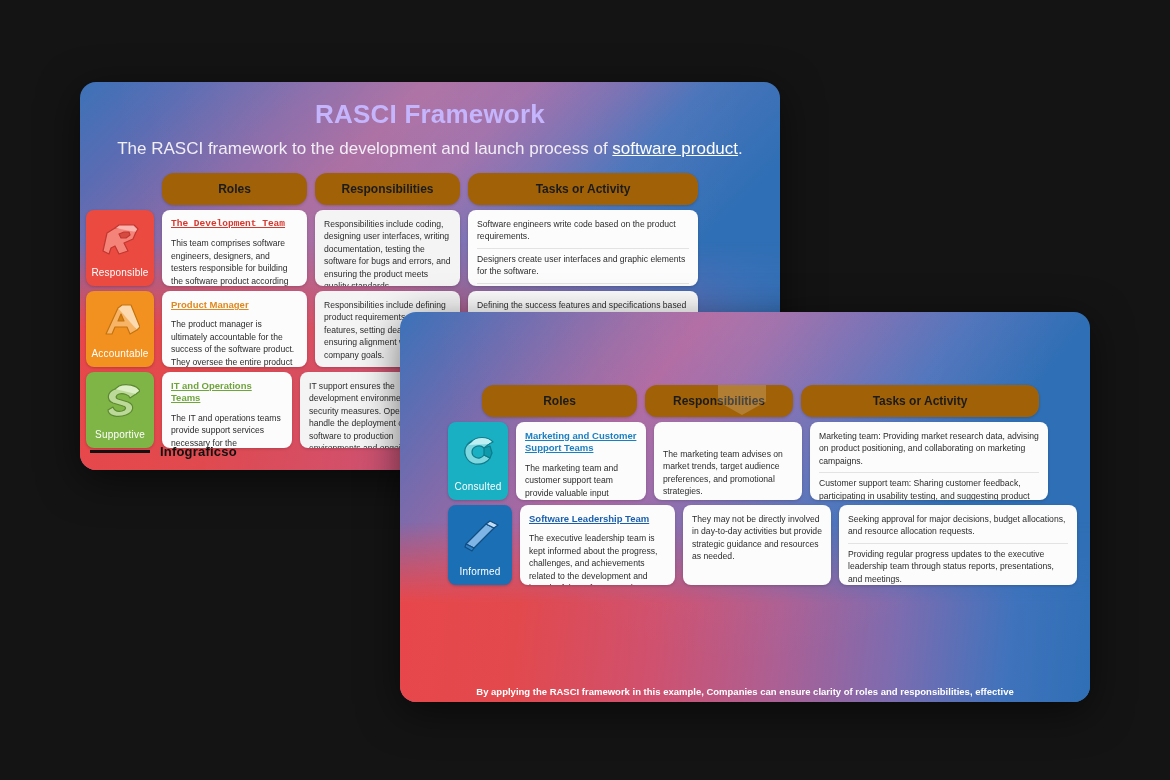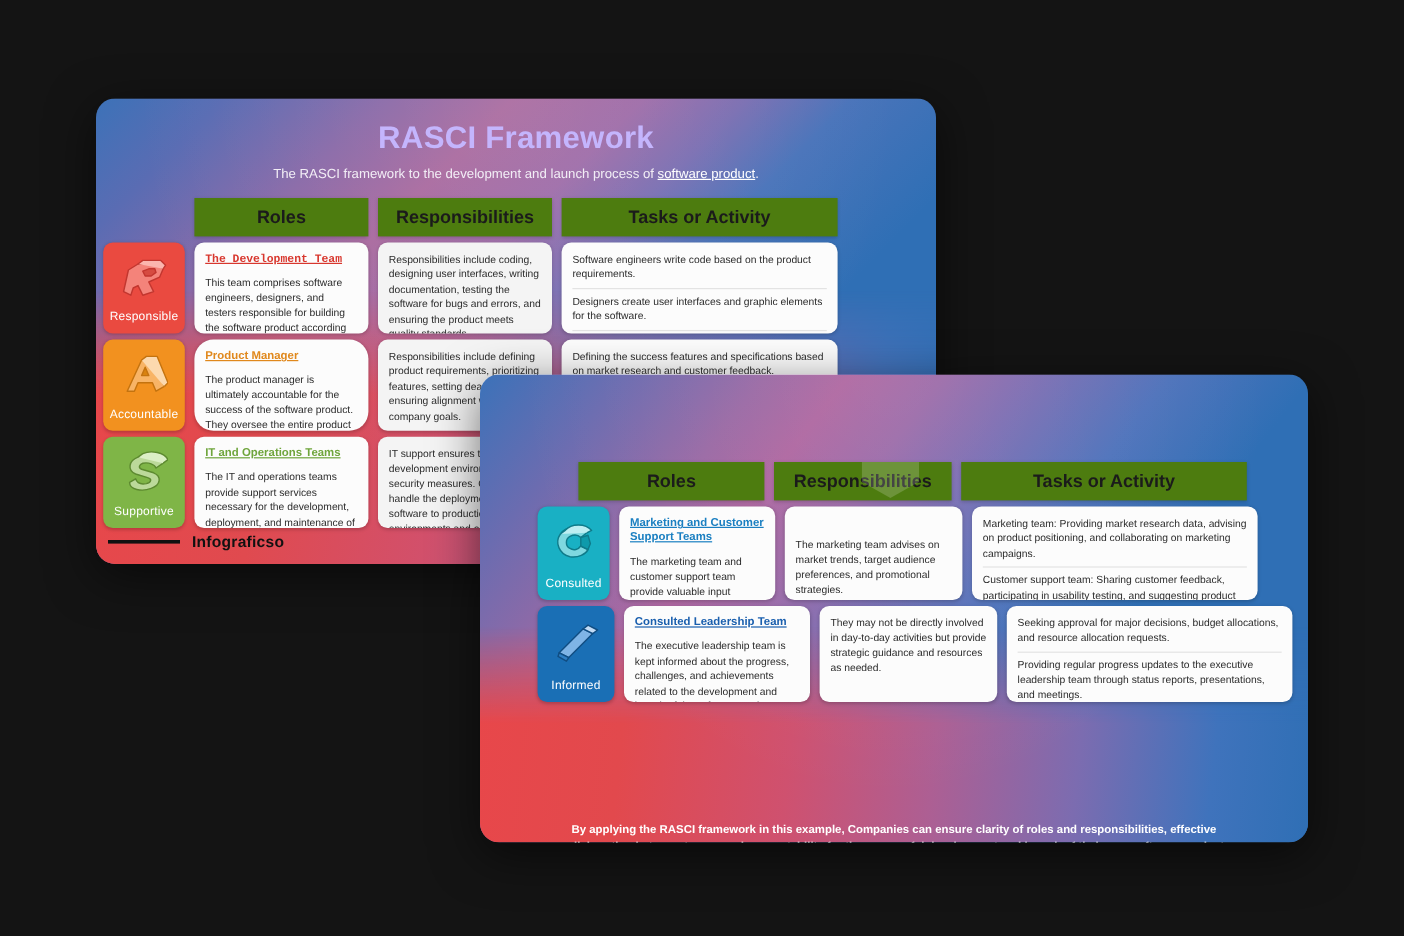--- a/index.html
+++ b/index.html
@@ -66,38 +66,38 @@
     text-align: center;
     color: #c4b5fd;
     font-size: 26px;
     font-weight: bold;
     letter-spacing: .2px;
     padding-top: 17px;
   }
   .subtitle {
     text-align: center;
     color: #f2eef6;
-    font-size: 11px;
+    font-size: 17px;
     padding-top: 9px;
   }
   .subtitle .lnk { text-decoration: underline; color: #ffffff; }
 
   
   .col-head-row {
     display: flex;
     gap: 8px;
     padding: 0 6px;
   }
   .col-head {
-    background: #4d7c0f;
-    border-radius: 0;
+    background: #a16207;
+    border-radius: 12px;
     height: 32px;
     display: flex; align-items: center; justify-content: center;
     color: #1b1b1b;
-    font-size: 15px;
+    font-size: 12px;
     font-weight: bold;
     box-shadow: 0 1px 3px rgba(0,0,0,.18);
   }
 
   
   .grid-row { display: flex; gap: 8px; padding: 0 6px; margin-top: 5px; }
 
   .role-cell {
     border-radius: 8px;
     display: flex; flex-direction: column;
@@ -240,21 +240,21 @@
             <svg width="40" height="36" viewBox="0 0 40 36">
                 <g stroke="#c4730f" stroke-width="1.2" stroke-linejoin="round">
                   <path d="M6 32 L18 6 L27 6 L37 28 L30 32 L27 25 L15 25 L12 32 Z" fill="#f8b466"></path>
                   <path d="M18 6 L22 3 L31 3 L40 25 L37 28" fill="#fcd9ae"></path>
                   <path d="M18 19 L21 12 L24 19 Z" fill="#d9820f"></path>
                 </g>
               </svg>
           </div>
           <div class="role-label">Accountable</div>
         </div>
-        <div class="text-cell white" style="width:145px;border-radius:16px;">
+        <div class="text-cell white" style="width:145px;">
           <div class="cell-title" style="color:#e0881c;">Product Manager</div>
           <div class="cell-body">The product manager is ultimately accountable for the success of the software product. They oversee the entire product development and launch process.</div>
         </div>
         <div class="text-cell" style="width:145px;">
           <div class="cell-body">Responsibilities include defining product requirements, prioritizing features, setting deadlines, and ensuring alignment with company goals.</div>
         </div>
         <div class="text-cell white" style="width:230px;padding:4px 9px;">
           <div class="task-item">Defining the success features and specifications based on market research and customer feedback.</div>
           <div class="task-item">Prioritizing features and creating a roadmap for the product development cycle.</div>
         </div>
@@ -265,21 +265,21 @@
           <div class="role-icon">
             <svg width="40" height="36" viewBox="0 0 40 36">
                 <g stroke="#5d8a30" stroke-width="1.2" stroke-linejoin="round">
                   <path d="M8 27 C8 33 18 35 26 32 C34 29 35 22 28 19 L18 16 C15 15 16 12 19 11 C24 10 29 12 30 15 L36 11 C33 5 22 3 15 6 C7 9 6 17 13 20 L23 23 C27 24 26 27 22 28 C17 29 14 27 13 24 Z" fill="#bcd99a"></path>
                   <path d="M15 6 L19 3 C26 0 37 2 40 8 L36 11" fill="#dcefc6"></path>
                 </g>
               </svg>
           </div>
           <div class="role-label">Supportive</div>
         </div>
-        <div class="text-cell white" style="width:145px;">
+        <div class="text-cell white" style="width:130px;">
           <div class="cell-title" style="color:#6fa53c;">IT and Operations Teams</div>
           <div class="cell-body">The IT and operations teams provide support services necessary for the development, deployment, and maintenance of the software product.</div>
         </div>
         <div class="text-cell" style="width:145px;">
           <div class="cell-body">IT support ensures the development environment and security measures. Operations handle the deployment of software to production environments and ongoing maintenance.</div>
         </div>
         <div class="text-cell white" style="width:230px;"></div>
       </div>
 
       <div class="card-footer">
@@ -335,21 +335,21 @@
                 <g stroke="#104d82" stroke-width="1.2" stroke-linejoin="round">
                   <path d="M6 26 L26 6 L34 10 L14 30 Z" fill="#7fb4e6"></path>
                   <path d="M26 6 L30 3 L38 7 L34 10 Z" fill="#c2dcf6"></path>
                   <path d="M6 26 L14 30 L12 33 L5 29 Z" fill="#2f7fc4"></path>
                 </g>
               </svg>
           </div>
           <div class="role-label">Informed</div>
         </div>
         <div class="text-cell white" style="width:155px;">
-          <div class="cell-title" style="color:#1a5fae;">Consulted Leadership Team</div>
+          <div class="cell-title" style="color:#1a5fae;">Software Leadership Team</div>
           <div class="cell-body">The executive leadership team is kept informed about the progress, challenges, and achievements related to the development and launch of the software product.</div>
         </div>
         <div class="text-cell white" style="width:148px;">
           <div class="cell-body">They may not be directly involved in day-to-day activities but provide strategic guidance and resources as needed.</div>
         </div>
         <div class="text-cell white" style="width:238px;padding:4px 9px;">
           <div class="task-item">Seeking approval for major decisions, budget allocations, and resource allocation requests.</div>
           <div class="task-item">Providing regular progress updates to the executive leadership team through status reports, presentations, and meetings.</div>
         </div>
       </div>

